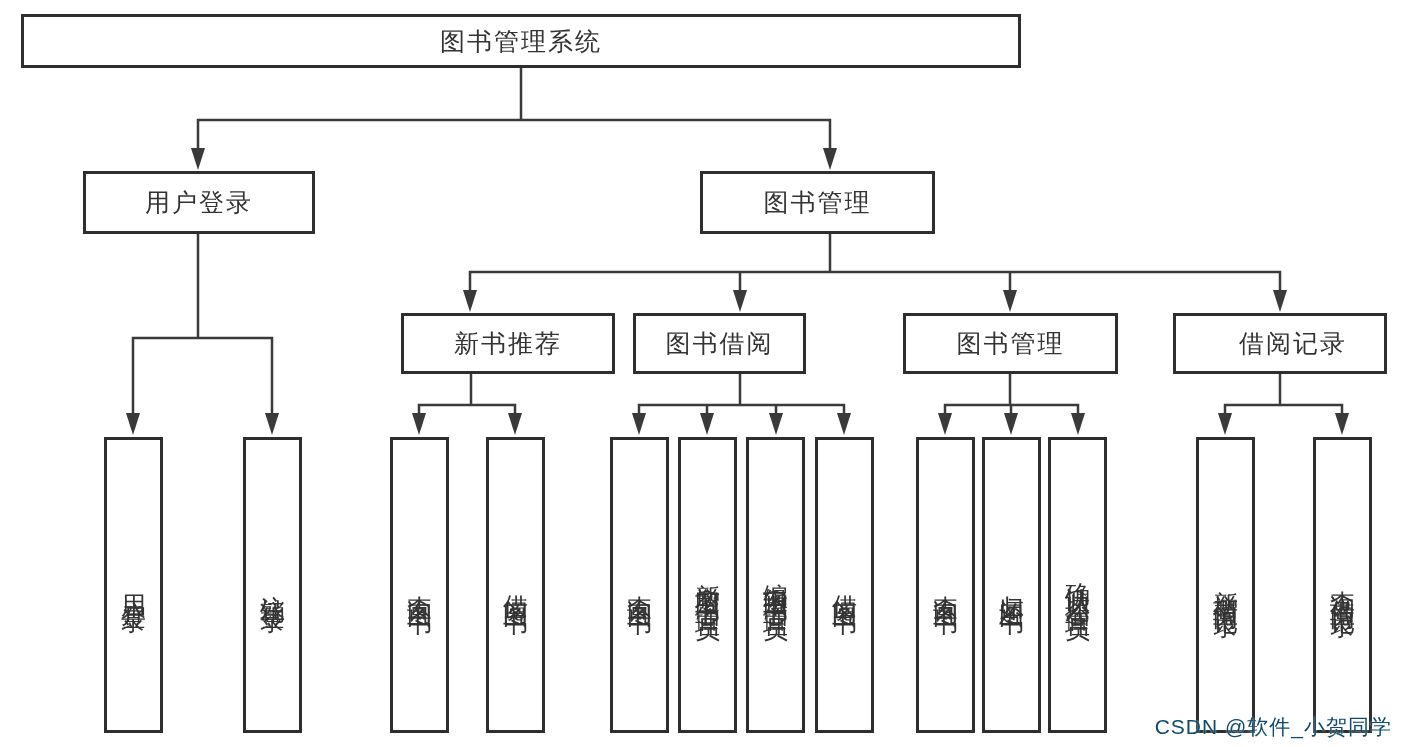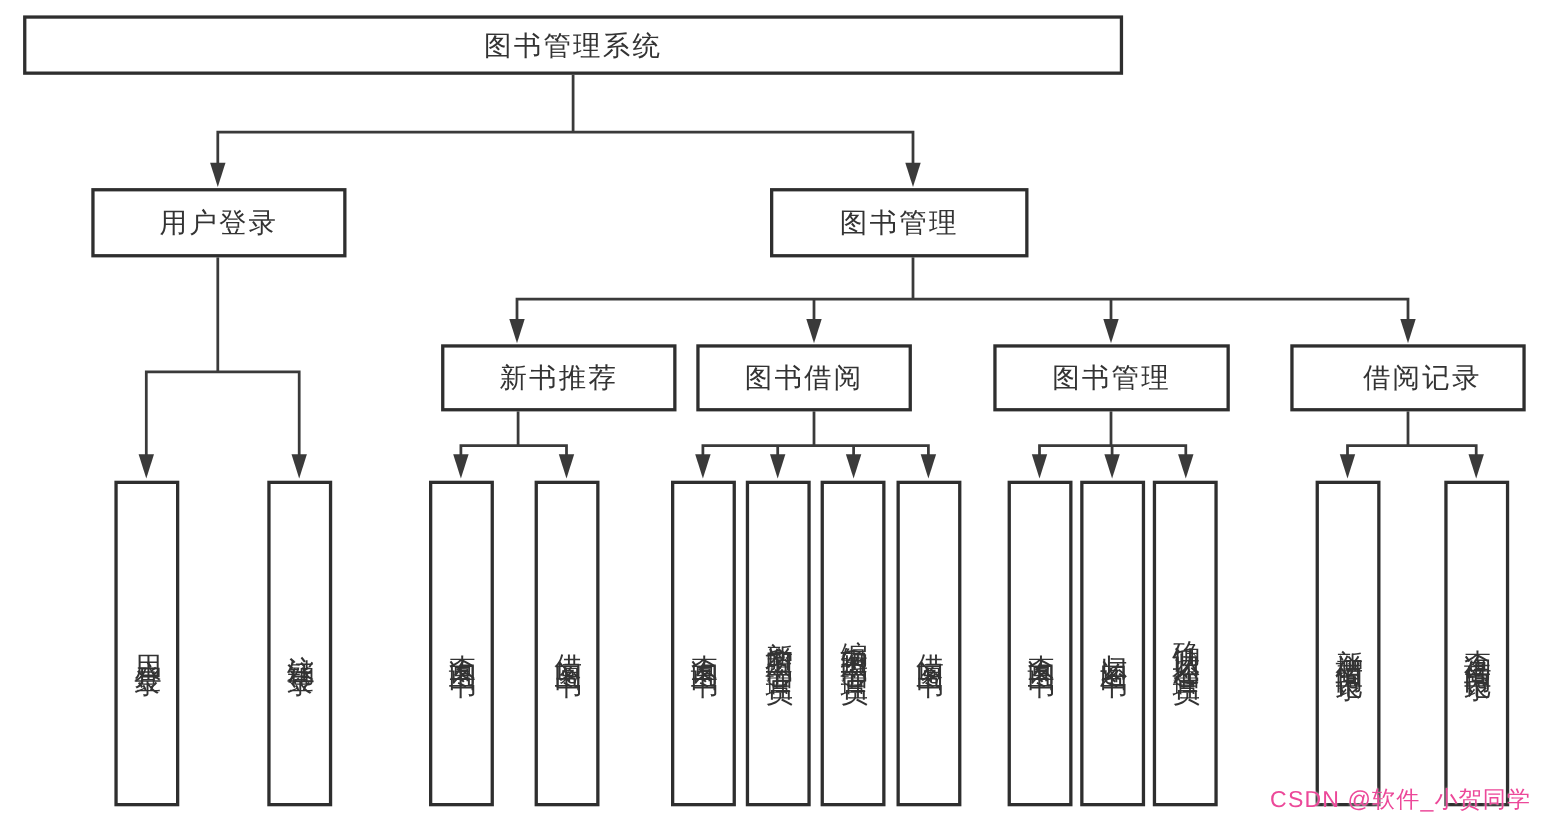--- a/index.html
+++ b/index.html
@@ -14,29 +14,29 @@
     display:flex;align-items:center;justify-content:center;
   }
   .hnode{font-size:25px;letter-spacing:2px;}
   .vnode{width:59px;top:437px;height:296px;}
   .vnode span{
     writing-mode:vertical-rl;text-orientation:mixed;
     font-size:25px;letter-spacing:5px;line-height:1;white-space:nowrap;
   }
   .watermark{
     position:absolute;right:13px;bottom:6px;z-index:3;
-    font-size:21px;color:#ec4899;letter-spacing:1px;
+    font-size:21px;color:#0c4a6e;letter-spacing:1px;
     text-shadow:0 0 2px rgba(255,255,255,0.9);
   }
   
   .n-root{left:21px;top:14px;width:1000px;height:54px;}
   .n-l2a{left:83px;top:171px;width:232px;height:63px;}
   .n-l2b{left:700px;top:171px;width:235px;height:63px;}
   .n-l3a{left:364px;top:313px;width:214px;height:61px;margin-left:37px;}
-  .n-l3b{left:633px;top:313px;width:196px;height:61px;}
+  .n-l3b{left:633px;top:313px;width:173px;height:61px;}
   .n-l3c{left:903px;top:313px;width:215px;height:61px;}
   .n-l3d{left:1173px;top:313px;width:214px;height:61px;padding-left:26px;}
   
   .lf1{left:104px;}  .lf2{left:243px;}
   .lf3{left:390px;}  .lf4{left:486px;}
   .lf5{left:610px;}  .lf6{left:678px;}  .lf7{left:746px;}  .lf8{left:815px;}
   .lf9{left:916px;}  .lf10{left:982px;} .lf11{left:1048px;}
   .lf12{left:1196px;}.lf13{left:1313px;}
 </style>
 </head>

